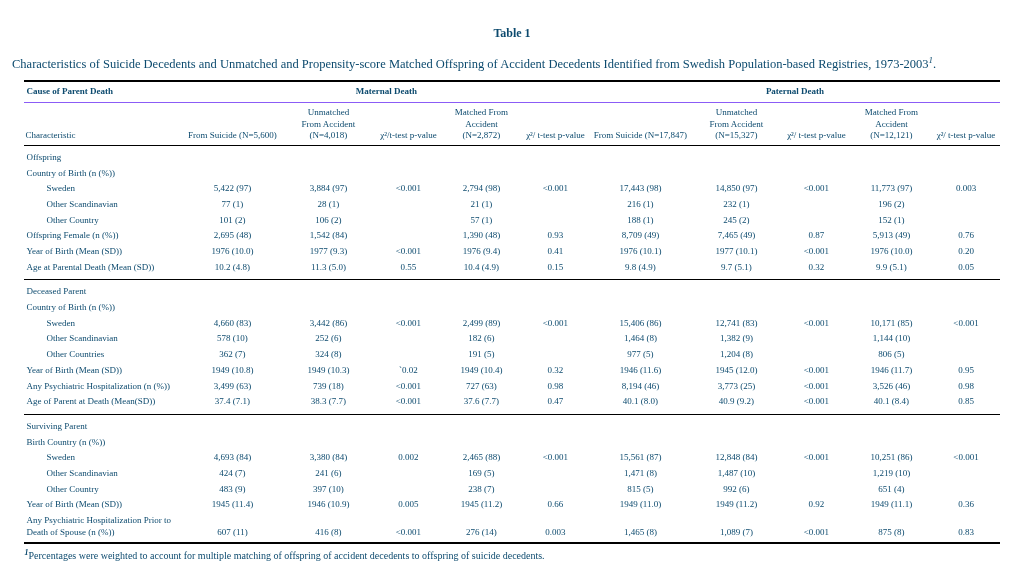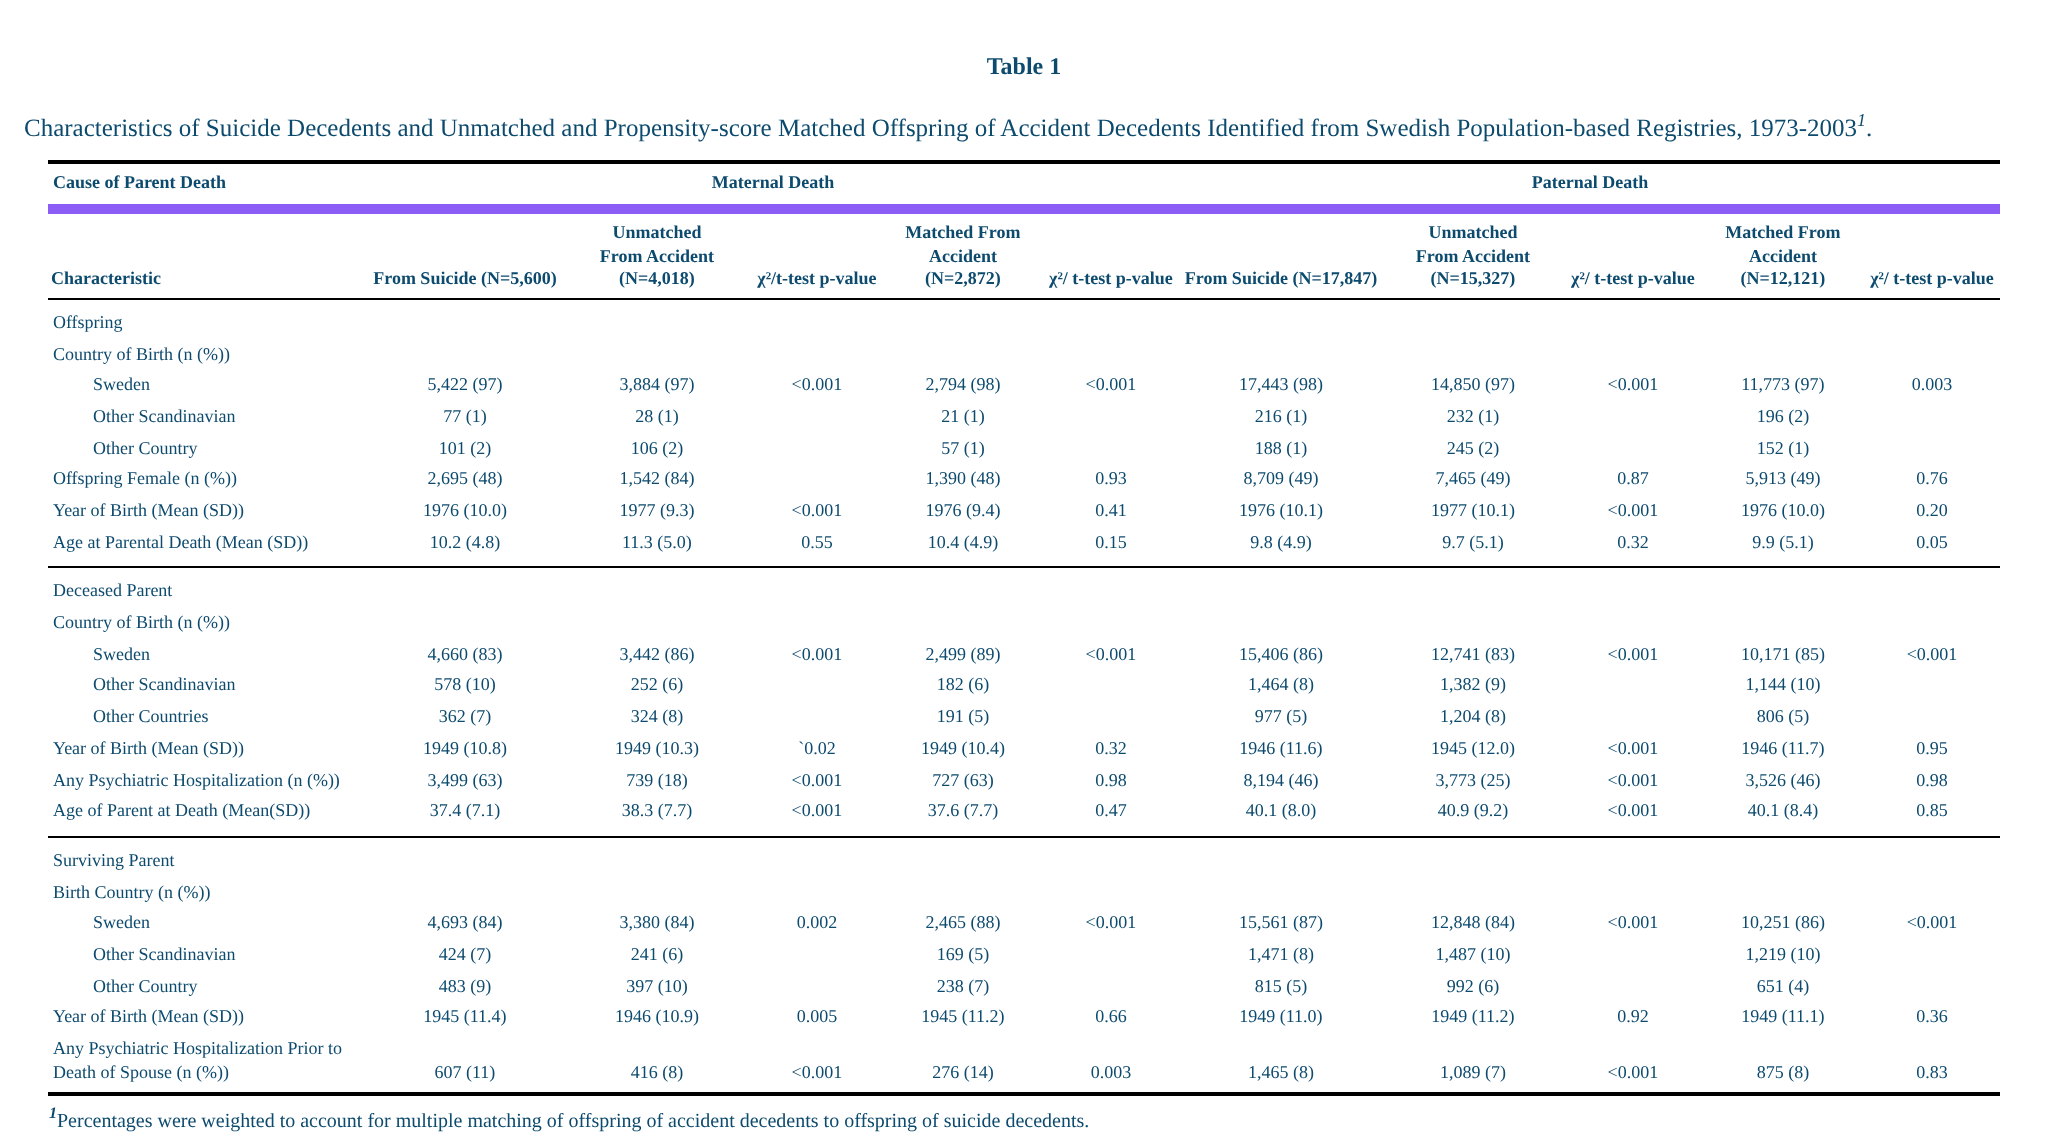--- a/index.html
+++ b/index.html
@@ -32,28 +32,28 @@
   table.main th, table.main td{
     font-size:9px;
     line-height:1.3;
     padding:2px 2px;
     vertical-align:bottom;
     text-align:center;
     overflow:hidden;
   }
   thead tr.grp th{
     border-top:2.5px solid #000;
-    border-bottom:5px solid #8b5cf6;
+    border-bottom:1px solid #8b5cf6;
     font-weight:bold;
     font-size:9px;
     padding:4px 2px;
   }
   thead tr.grp th.first{text-align:left;}
   thead tr.cols th{
-    font-weight:bold;
+    font-weight:normal;
     border-bottom:1.8px solid #000;
     white-space:pre-line;
     padding:4px 1px 3px 1px;
   }
   thead tr.cols th.first{text-align:left;}
   tbody td{padding:3.2px 2px;}
   tbody td.label{text-align:left;}
   tbody td.section{
     text-align:left;
     padding-top:6px;

